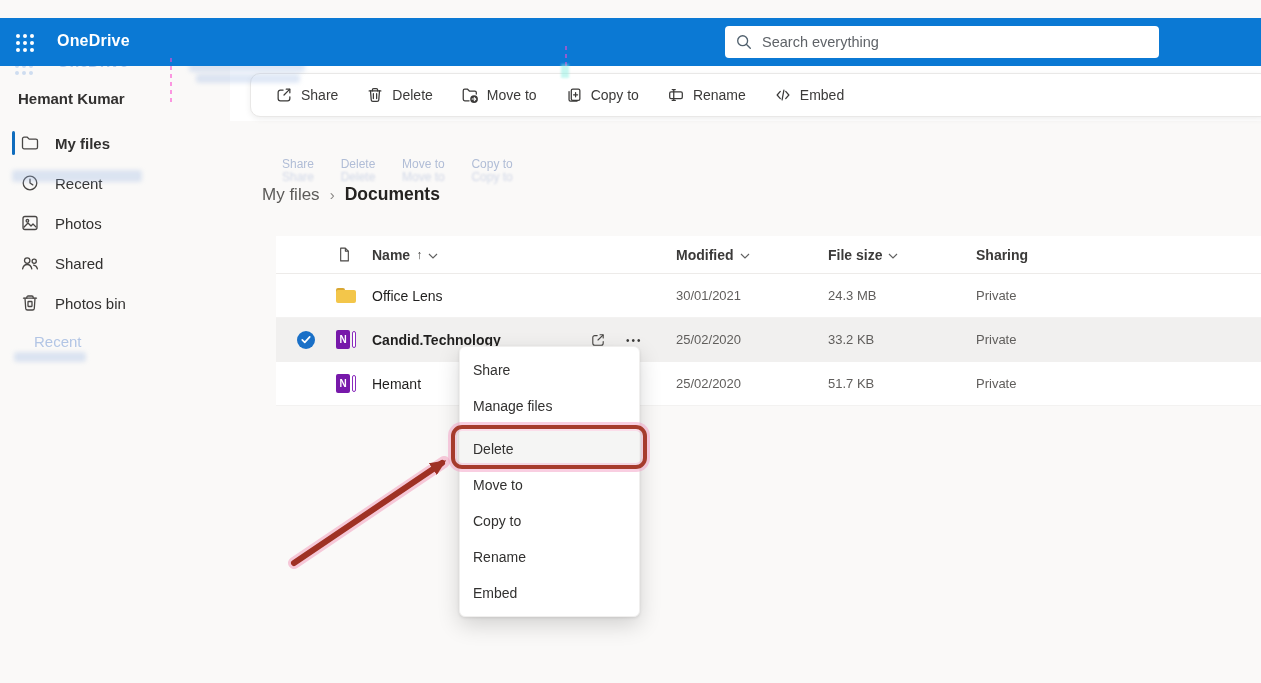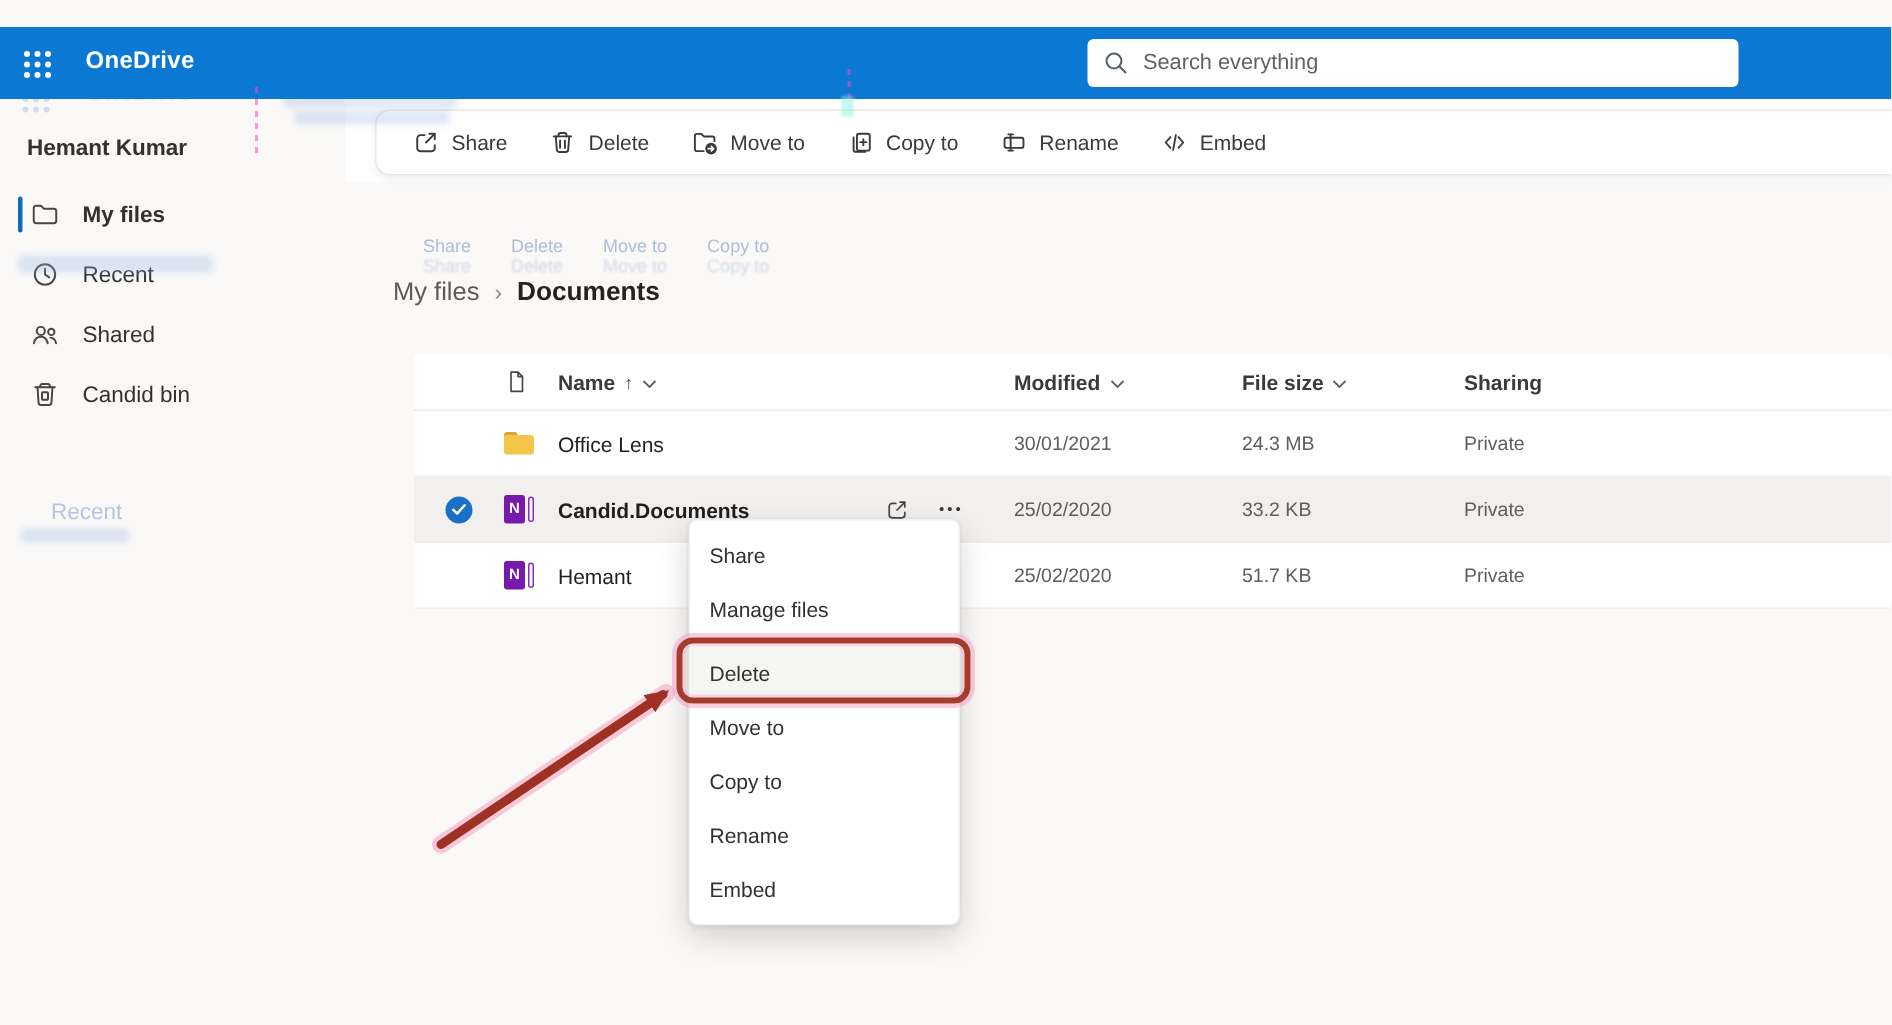--- a/index.html
+++ b/index.html
@@ -155,36 +155,44 @@
         <span class="navlabel">My files</span>
       </div>
       <div class="navitem">
         <svg class="navicon" viewBox="0 0 20 20" fill="none" stroke="#484644" stroke-width="1.3" stroke-linecap="round">
             <circle cx="10" cy="10" r="6.8"></circle>
             <path d="M10 6.2v3.8l2.8 1.9"></path>
           </svg>
         <span class="navlabel">Recent</span>
       </div>
       <div class="navitem">
+        <svg class="navicon" viewBox="0 0 20 20" fill="none" stroke="#484644" stroke-width="1.3" stroke-linejoin="round">
+            <rect x="3" y="3.5" width="14" height="13" rx="2"></rect>
+            <circle cx="7.4" cy="7.8" r="1.3"></circle>
+            <path d="M3.6 14.5 8 10l3 3 2-2 3.4 3.4"></path>
+          </svg>
+        <span class="navlabel">Photos</span>
+      </div>
+      <div class="navitem">
         <svg class="navicon" viewBox="0 0 20 20" fill="none" stroke="#484644" stroke-width="1.3" stroke-linecap="round">
             <circle cx="7.2" cy="7.6" r="2.7"></circle>
             <path d="M2.6 15.8c.6-2.8 2.5-4.3 4.6-4.3s4 1.5 4.6 4.3"></path>
             <circle cx="14.2" cy="8.3" r="2.1"></circle>
             <path d="M13.6 12.1c1.9.2 3.3 1.5 3.8 3.7"></path>
           </svg>
         <span class="navlabel">Shared</span>
       </div>
       <div class="navitem">
         <svg class="navicon" viewBox="0 0 20 20" fill="none" stroke="#484644" stroke-width="1.3" stroke-linecap="round" stroke-linejoin="round">
             <path d="M6.8 5.2V4.3c0-.7.6-1.3 1.3-1.3h3.8c.7 0 1.3.6 1.3 1.3v.9"></path>
             <path d="M3.5 5.2h13"></path>
             <path d="M5 5.2l.7 10.2c.1 1 .8 1.6 1.8 1.6h5c1 0 1.7-.6 1.8-1.6l.7-10.2"></path>
             <rect x="8" y="8.5" width="4" height="5" rx=".5"></rect>
           </svg>
-        <span class="navlabel">Candid bin</span>
+        <span class="navlabel">Photos bin</span>
       </div>
     </nav>
   </aside>
 
   <div class="band"></div>
   <div class="toolbar">
     <button class="tbtn">
       <svg width="18" height="18" viewBox="0 0 20 20" fill="none" stroke="#3b3a39" stroke-width="1.4" stroke-linecap="round" stroke-linejoin="round">
           <path d="M9 4.5H6A2.5 2.5 0 0 0 3.5 7v7A2.5 2.5 0 0 0 6 16.5h8a2.5 2.5 0 0 0 2.5-2.5v-2"></path>
           <path d="M12.5 3.5h4v4"></path>
@@ -296,21 +304,21 @@
             </svg>
         </span>
       </div>
       <div class="c-icon">
         <span class="nicon">
             <span class="nbox">N</span>
             <span class="nedge"></span>
           </span>
       </div>
       <div class="c-name">
-        <span class="fname">Candid.Documents</span>
+        <span class="fname">Candid.Technology</span>
         <span class="rowshare">
           <svg width="16" height="16" viewBox="0 0 20 20" fill="none" stroke="#484644" stroke-width="1.4" stroke-linecap="round" stroke-linejoin="round">
               <path d="M9 4.5H6A2.5 2.5 0 0 0 3.5 7v7A2.5 2.5 0 0 0 6 16.5h8a2.5 2.5 0 0 0 2.5-2.5v-2"></path>
               <path d="M12.5 3.5h4v4"></path>
               <path d="M16.2 3.8 10 10"></path>
             </svg>
         </span>
         <span class="rowmore">•••</span>
       </div>
       <div class="c-mod meta">25/02/2020</div>

